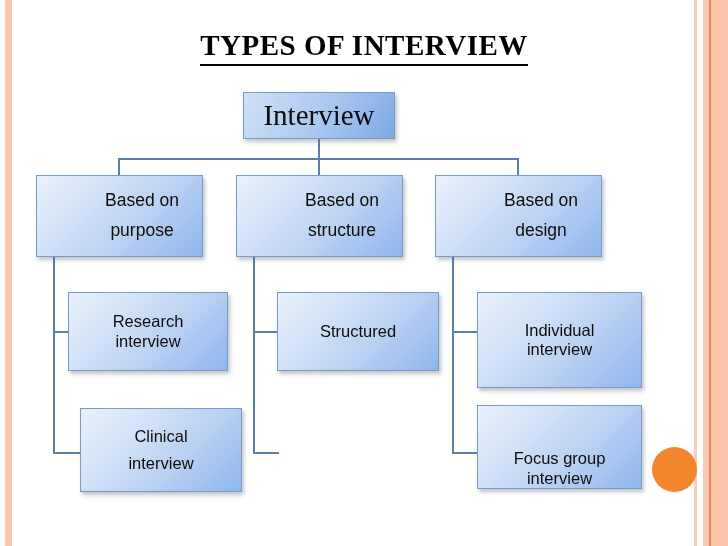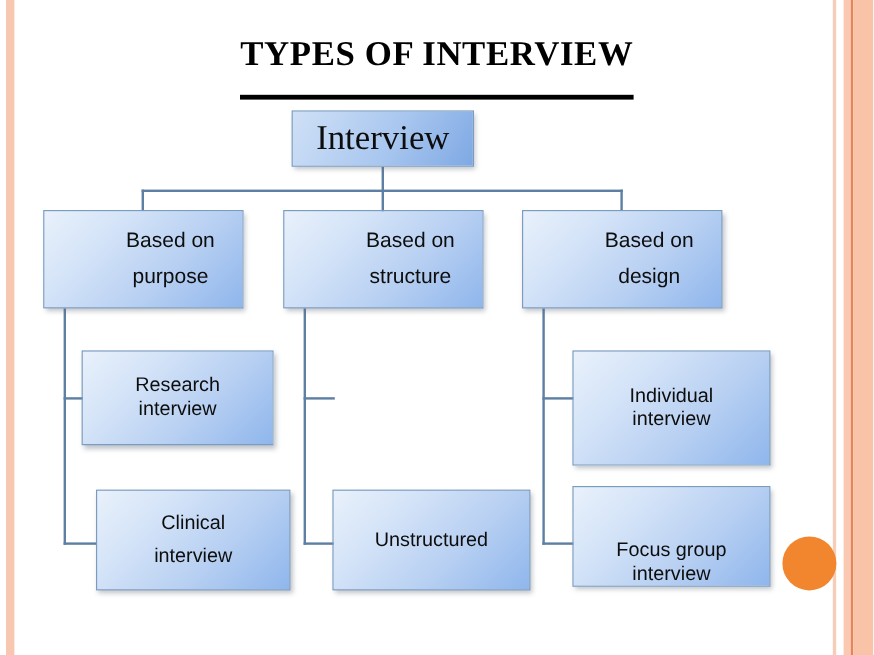--- a/index.html
+++ b/index.html
@@ -40,22 +40,22 @@
     width: 728px;
     text-align: center;
     font-family: "Liberation Serif", serif;
     font-weight: bold;
     font-size: 29px;
     letter-spacing: 0.5px;
     color: #000000;
     white-space: nowrap;
   }
   .slide-title span {
-    border-bottom: 4px solid #000000;
-    padding-bottom: 18px;
+    border-bottom: 2px solid #000000;
+    padding-bottom: 3px;
   }
 
   
   .conn {
     position: absolute;
     background: #5d7fa3;
   }
 
   
   .node {
@@ -169,24 +169,24 @@
   <div class="node node-l2" style="left:68px; top:292px; width:160px; height:79px;text-align:center;">
     <span class="label">Research
 interview</span>
   </div>
 
   <div class="node node-l2 loose" style="left:80px; top:408px; width:162px; height:84px;">
     <span class="label">Clinical
 interview</span>
   </div>
 
+  <div class="node node-l2 single" style="left:277px; top:292px; width:162px; height:79px;">
+    <span class="label">Structured</span>
+  </div>
 
-  <div class="node node-l2 single" style="left:277px; top:408px; width:165px; height:84px;">
-    <span class="label">Unstructured</span>
-  </div>
 
   <div class="node node-l2" style="left:477px; top:292px; width:165px; height:96px;">
     <span class="label">Individual
 interview</span>
   </div>
 
   <div class="node node-l2" style="left:477px; top:405px; width:165px; height:84px;align-items:flex-end;">
     <span class="label">Focus group
 interview</span>
   </div>

